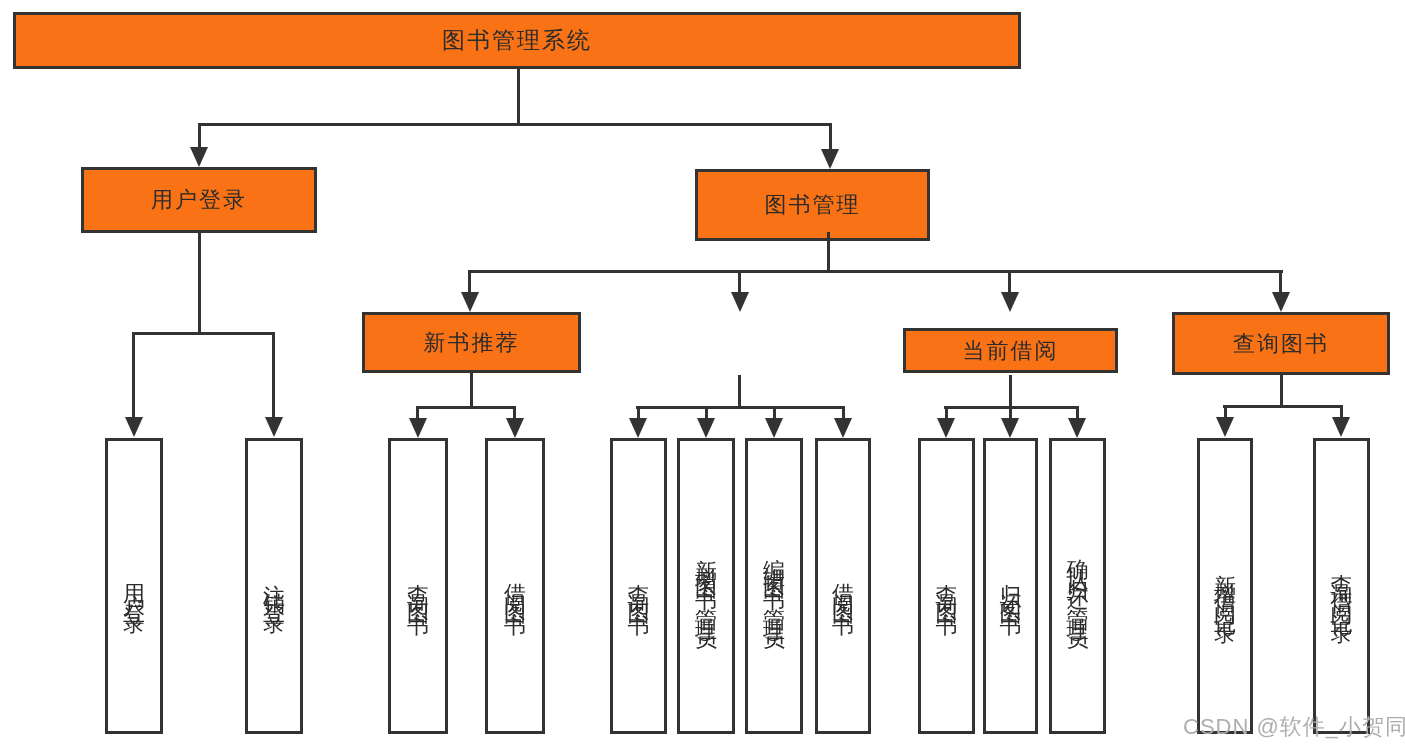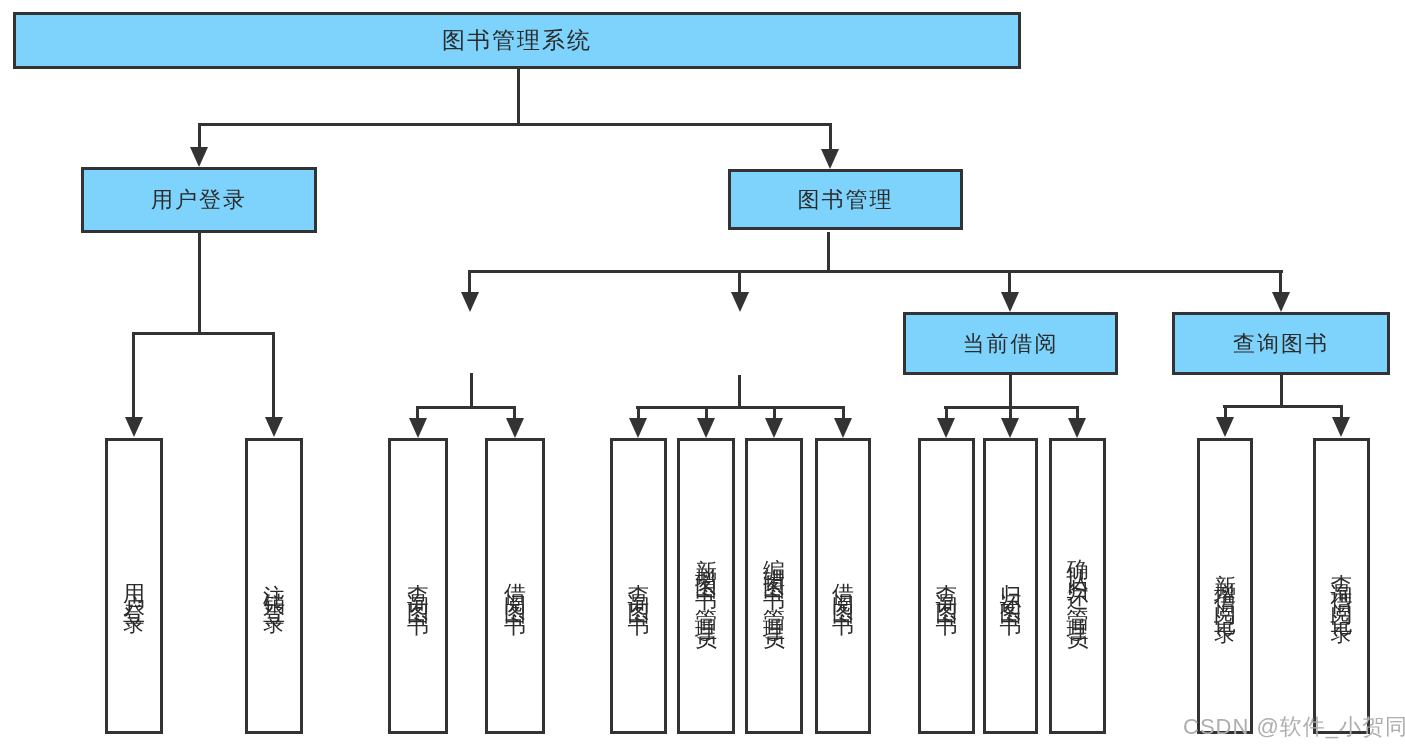--- a/index.html
+++ b/index.html
@@ -13,21 +13,21 @@
     width:1405px;height:747px;
     background:var(--bg);
     font-family:"Liberation Sans", sans-serif;
     overflow:hidden;
   }
   .stage{position:relative;width:1405px;height:747px;background:var(--bg);}
   
   .box{
     position:absolute;
     border:3px solid var(--line);
-    background:#7dd3fc;
+    background:#f97316;
     box-sizing:border-box;
     display:flex;align-items:center;justify-content:center;
     color:var(--text);
     font-size:22px;
     letter-spacing:2px;
     white-space:nowrap;
   }
   .box.root{font-size:23px;}
   
   .vbox{
@@ -77,21 +77,21 @@
   <div class="vl" style="left:517px;top:68px;height:57px"></div>
   <div class="hl" style="left:198px;top:123px;width:634px"></div>
   <div class="vl" style="left:198px;top:123px;height:27px"></div>
   <div class="tri" style="left:190px;top:147px"></div>
   <div class="vl" style="left:829px;top:123px;height:29px"></div>
   <div class="tri" style="left:821px;top:149px"></div>
 
   <div class="box" style="left:81px;top:167px;width:236px;height:66px">
     <span>用户登录</span>
   </div>
-  <div class="box" style="left:728px;top:169px;width:235px;height:61px">
+  <div class="box" style="left:695px;top:169px;width:235px;height:72px">
     <span>图书管理</span>
   </div>
 
   <div class="vl" style="left:198px;top:233px;height:102px"></div>
   <div class="hl" style="left:132px;top:332px;width:143px"></div>
   <div class="vl" style="left:132px;top:332px;height:87px"></div>
   <div class="tri" style="left:125px;top:417px"></div>
   <div class="vl" style="left:272px;top:332px;height:87px"></div>
   <div class="tri" style="left:265px;top:417px"></div>
 
@@ -99,21 +99,24 @@
   <div class="hl" style="left:468px;top:270px;width:815px"></div>
   <div class="vl" style="left:468px;top:270px;height:24px"></div>
   <div class="tri" style="left:461px;top:292px"></div>
   <div class="vl" style="left:738px;top:270px;height:24px"></div>
   <div class="tri" style="left:731px;top:292px"></div>
   <div class="vl" style="left:1008px;top:270px;height:24px"></div>
   <div class="tri" style="left:1001px;top:292px"></div>
   <div class="vl" style="left:1279px;top:270px;height:24px"></div>
   <div class="tri" style="left:1272px;top:292px"></div>
 
-  <div class="box" style="left:903px;top:312px;width:215px;height:63px">
+  <div class="box" style="left:362px;top:312px;width:219px;height:61px">
+    <span>新书推荐</span>
+  </div>
+  <div class="box" style="left:903px;top:328px;width:215px;height:45px">
     <span>当前借阅</span>
   </div>
   <div class="box" style="left:1172px;top:312px;width:218px;height:63px">
     <span>查询图书</span>
   </div>
 
   <div class="vl" style="left:470px;top:373px;height:36px"></div>
   <div class="hl" style="left:416px;top:406px;width:100px"></div>
   <div class="vl" style="left:416px;top:406px;height:14px"></div>
   <div class="tri" style="left:409px;top:418px"></div>

